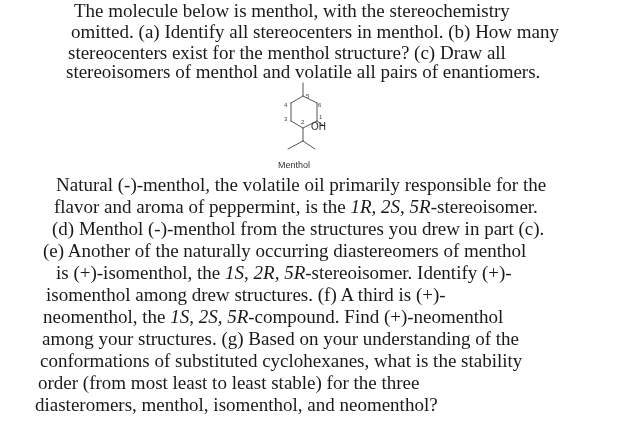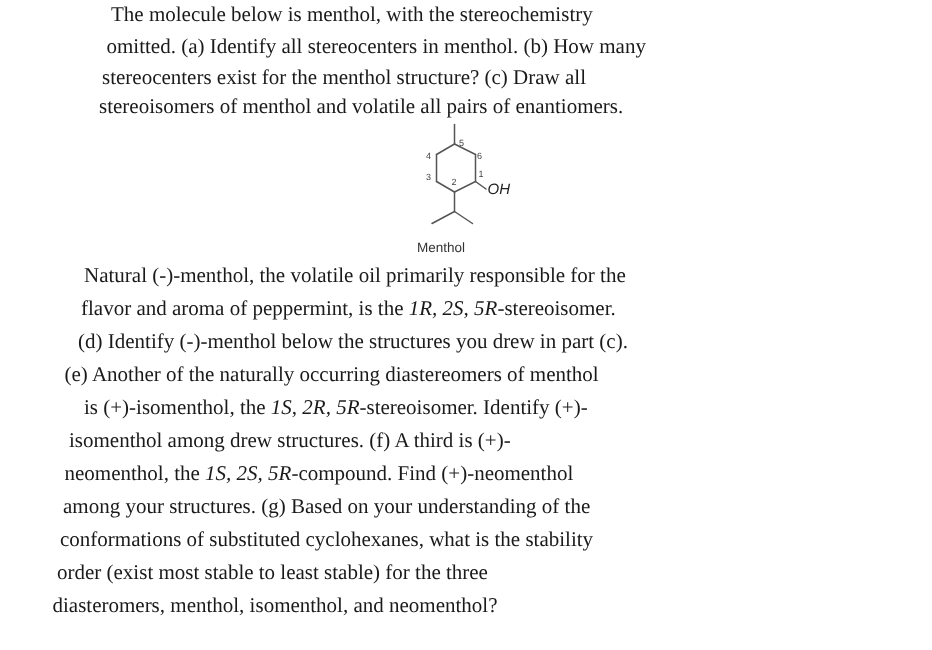--- a/index.html
+++ b/index.html
@@ -11,21 +11,21 @@
       width: 621px;
       height: 433px;
       position: relative;
       overflow: hidden;
       font-family: "Liberation Serif", "DejaVu Serif", serif;
       color: #1a1a1a;
     }
     .line {
       position: absolute;
       white-space: nowrap;
-      font-size: 14px;
+      font-size: 19px;
       line-height: 22px;
       height: 22px;
     }
     .line span { display: inline; }
     .it { font-style: italic; }
     #molecule {
       position: absolute;
       left: 268px;
       top: 78px;
       width: 90px;
@@ -92,51 +92,51 @@
       <line x1="35" y1="63" x2="20" y2="71"></line>
       <line x1="35" y1="63" x2="47" y2="71"></line>
     </g>
   </svg>
   <span class="atom-label" style="left:38px; top:15px;">5</span>
   <span class="atom-label" style="left:50px; top:24px;">6</span>
   <span class="atom-label" style="left:51px; top:36px;">1</span>
   <span class="atom-label" style="left:33px; top:41px;">2</span>
   <span class="atom-label" style="left:16px; top:38px;">3</span>
   <span class="atom-label" style="left:16px; top:24px;">4</span>
-  <span class="oh-label" style="left:57px; top:44px;font-style:italic;">OH</span>
+  <span class="oh-label" style="left:43px; top:44px;">OH</span>
 </div>
 <span class="caption" style="left:278px; top:160px;">Menthol</span>
 
 <div>
   <div class="line" style="left:56px; top:174px;">
     <span>Natural (-)-menthol, the volatile oil primarily responsible for the</span>
   </div>
   <div class="line" style="left:54px; top:196px;">
     <span>flavor and aroma of peppermint, is the </span><span class="it">1R, 2S, 5R</span><span>-stereoisomer.</span>
   </div>
   <div class="line" style="left:52px; top:218px;">
-    <span>(d) Identify (-)-menthol below the structures you drew in part (c).</span>
+    <span>(d) Menthol (-)-menthol from the structures you drew in part (c).</span>
   </div>
   <div class="line" style="left:43px; top:240px;">
     <span>(e) Another of the naturally occurring diastereomers of menthol</span>
   </div>
   <div class="line" style="left:56px; top:262px;">
     <span>is (+)-isomenthol, the </span><span class="it">1S</span><span>, </span><span class="it">2R, 5R</span><span>-stereoisomer.  Identify (+)-</span>
   </div>
   <div class="line" style="left:46px; top:284px;">
     <span>isomenthol among drew structures.  (f) A third is (+)-</span>
   </div>
   <div class="line" style="left:43px; top:306px;">
     <span>neomenthol, the </span><span class="it">1S, 2S, 5R</span><span>-compound.  Find (+)-neomenthol</span>
   </div>
   <div class="line" style="left:42px; top:328px;">
     <span>among your structures. (g) Based on your understanding of the</span>
   </div>
   <div class="line" style="left:40px; top:350px;">
     <span>conformations of substituted cyclohexanes, what is the stability</span>
   </div>
   <div class="line" style="left:38px; top:372px;">
-    <span>order (exist most stable to least stable) for the three</span>
+    <span>order (from most least to least stable) for the three</span>
   </div>
   <div class="line" style="left:35px; top:394px;">
     <span>diasteromers, menthol, isomenthol, and neomenthol?</span>
   </div>
 </div>
 
 </body></html>

